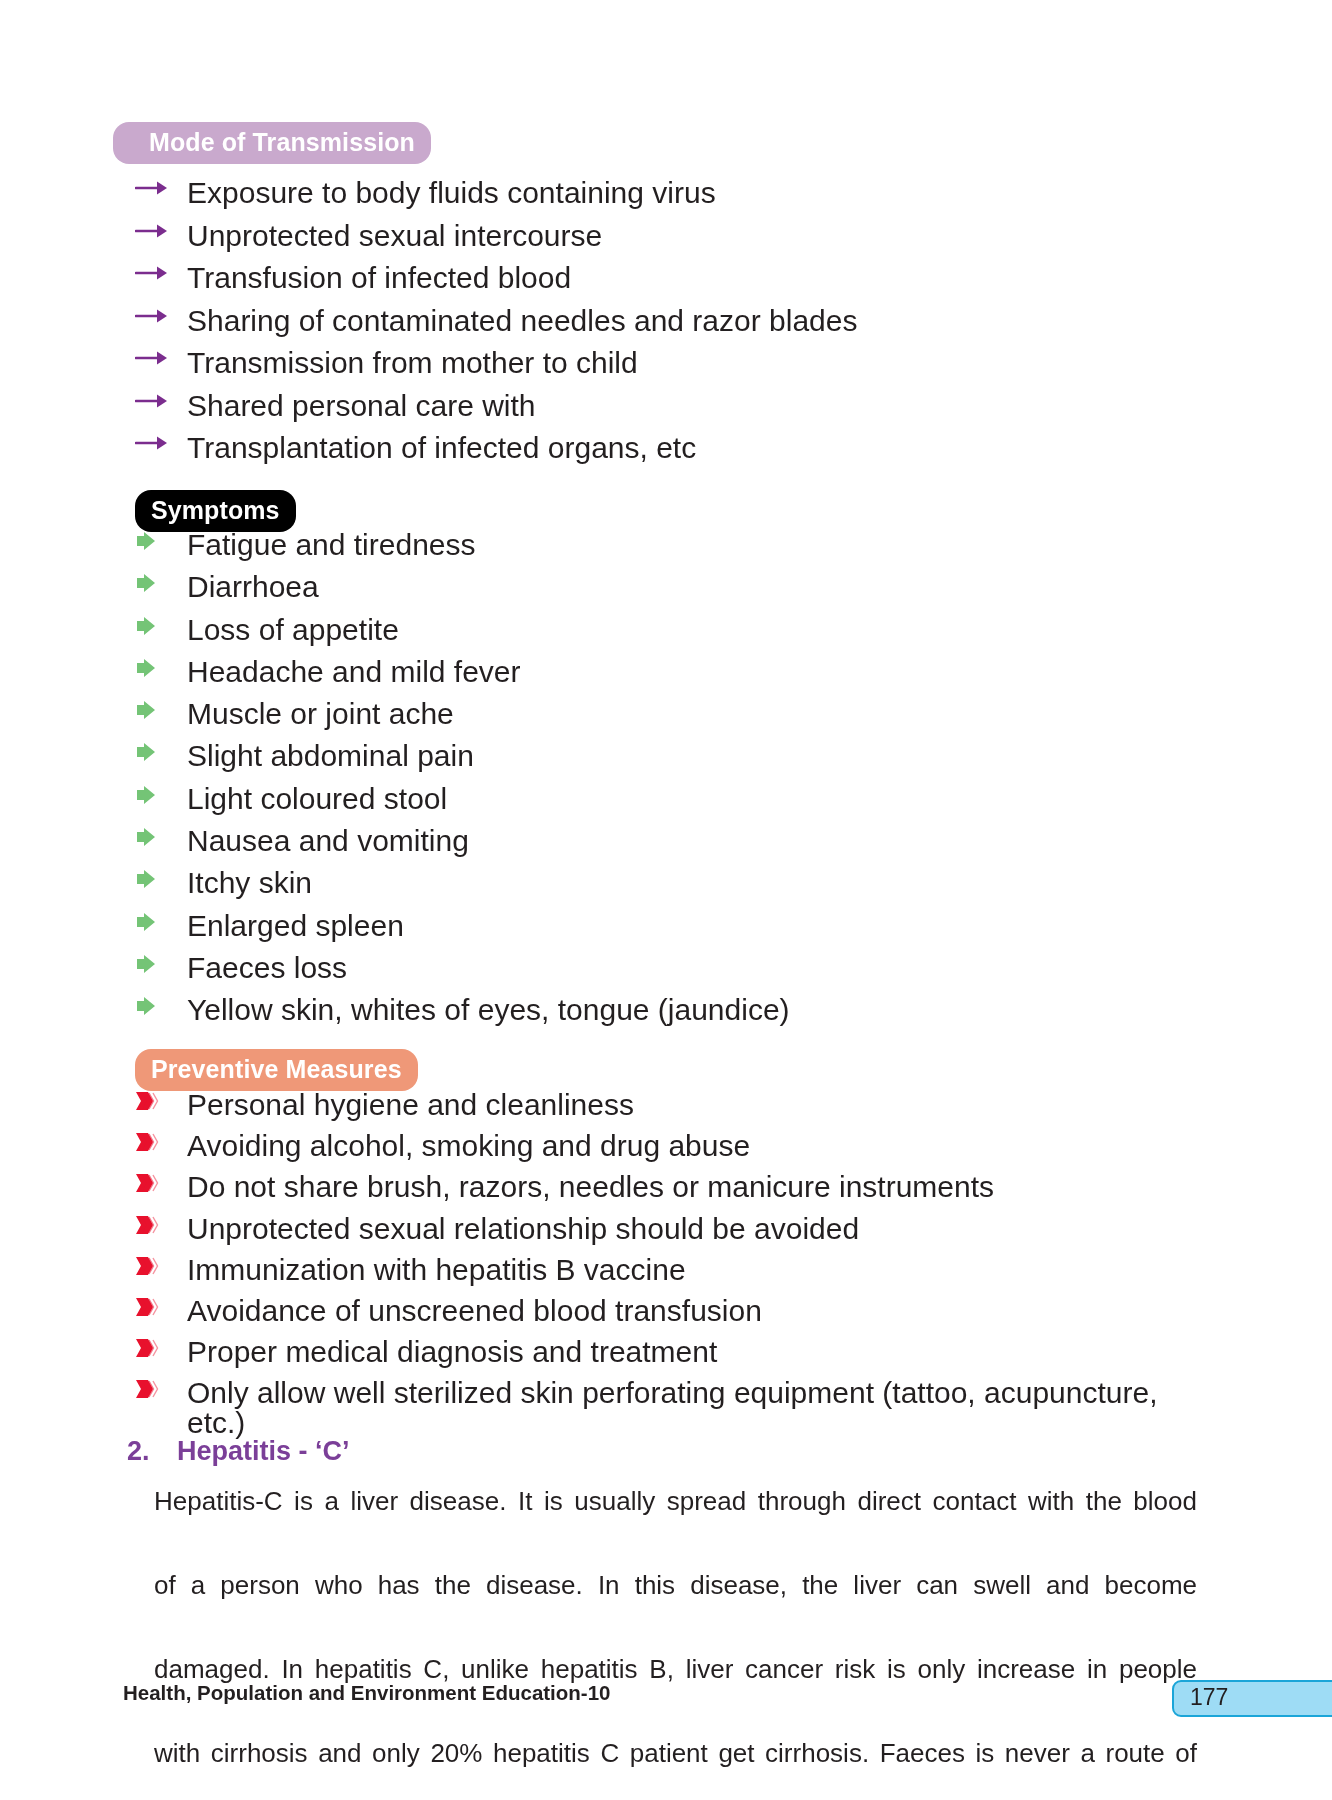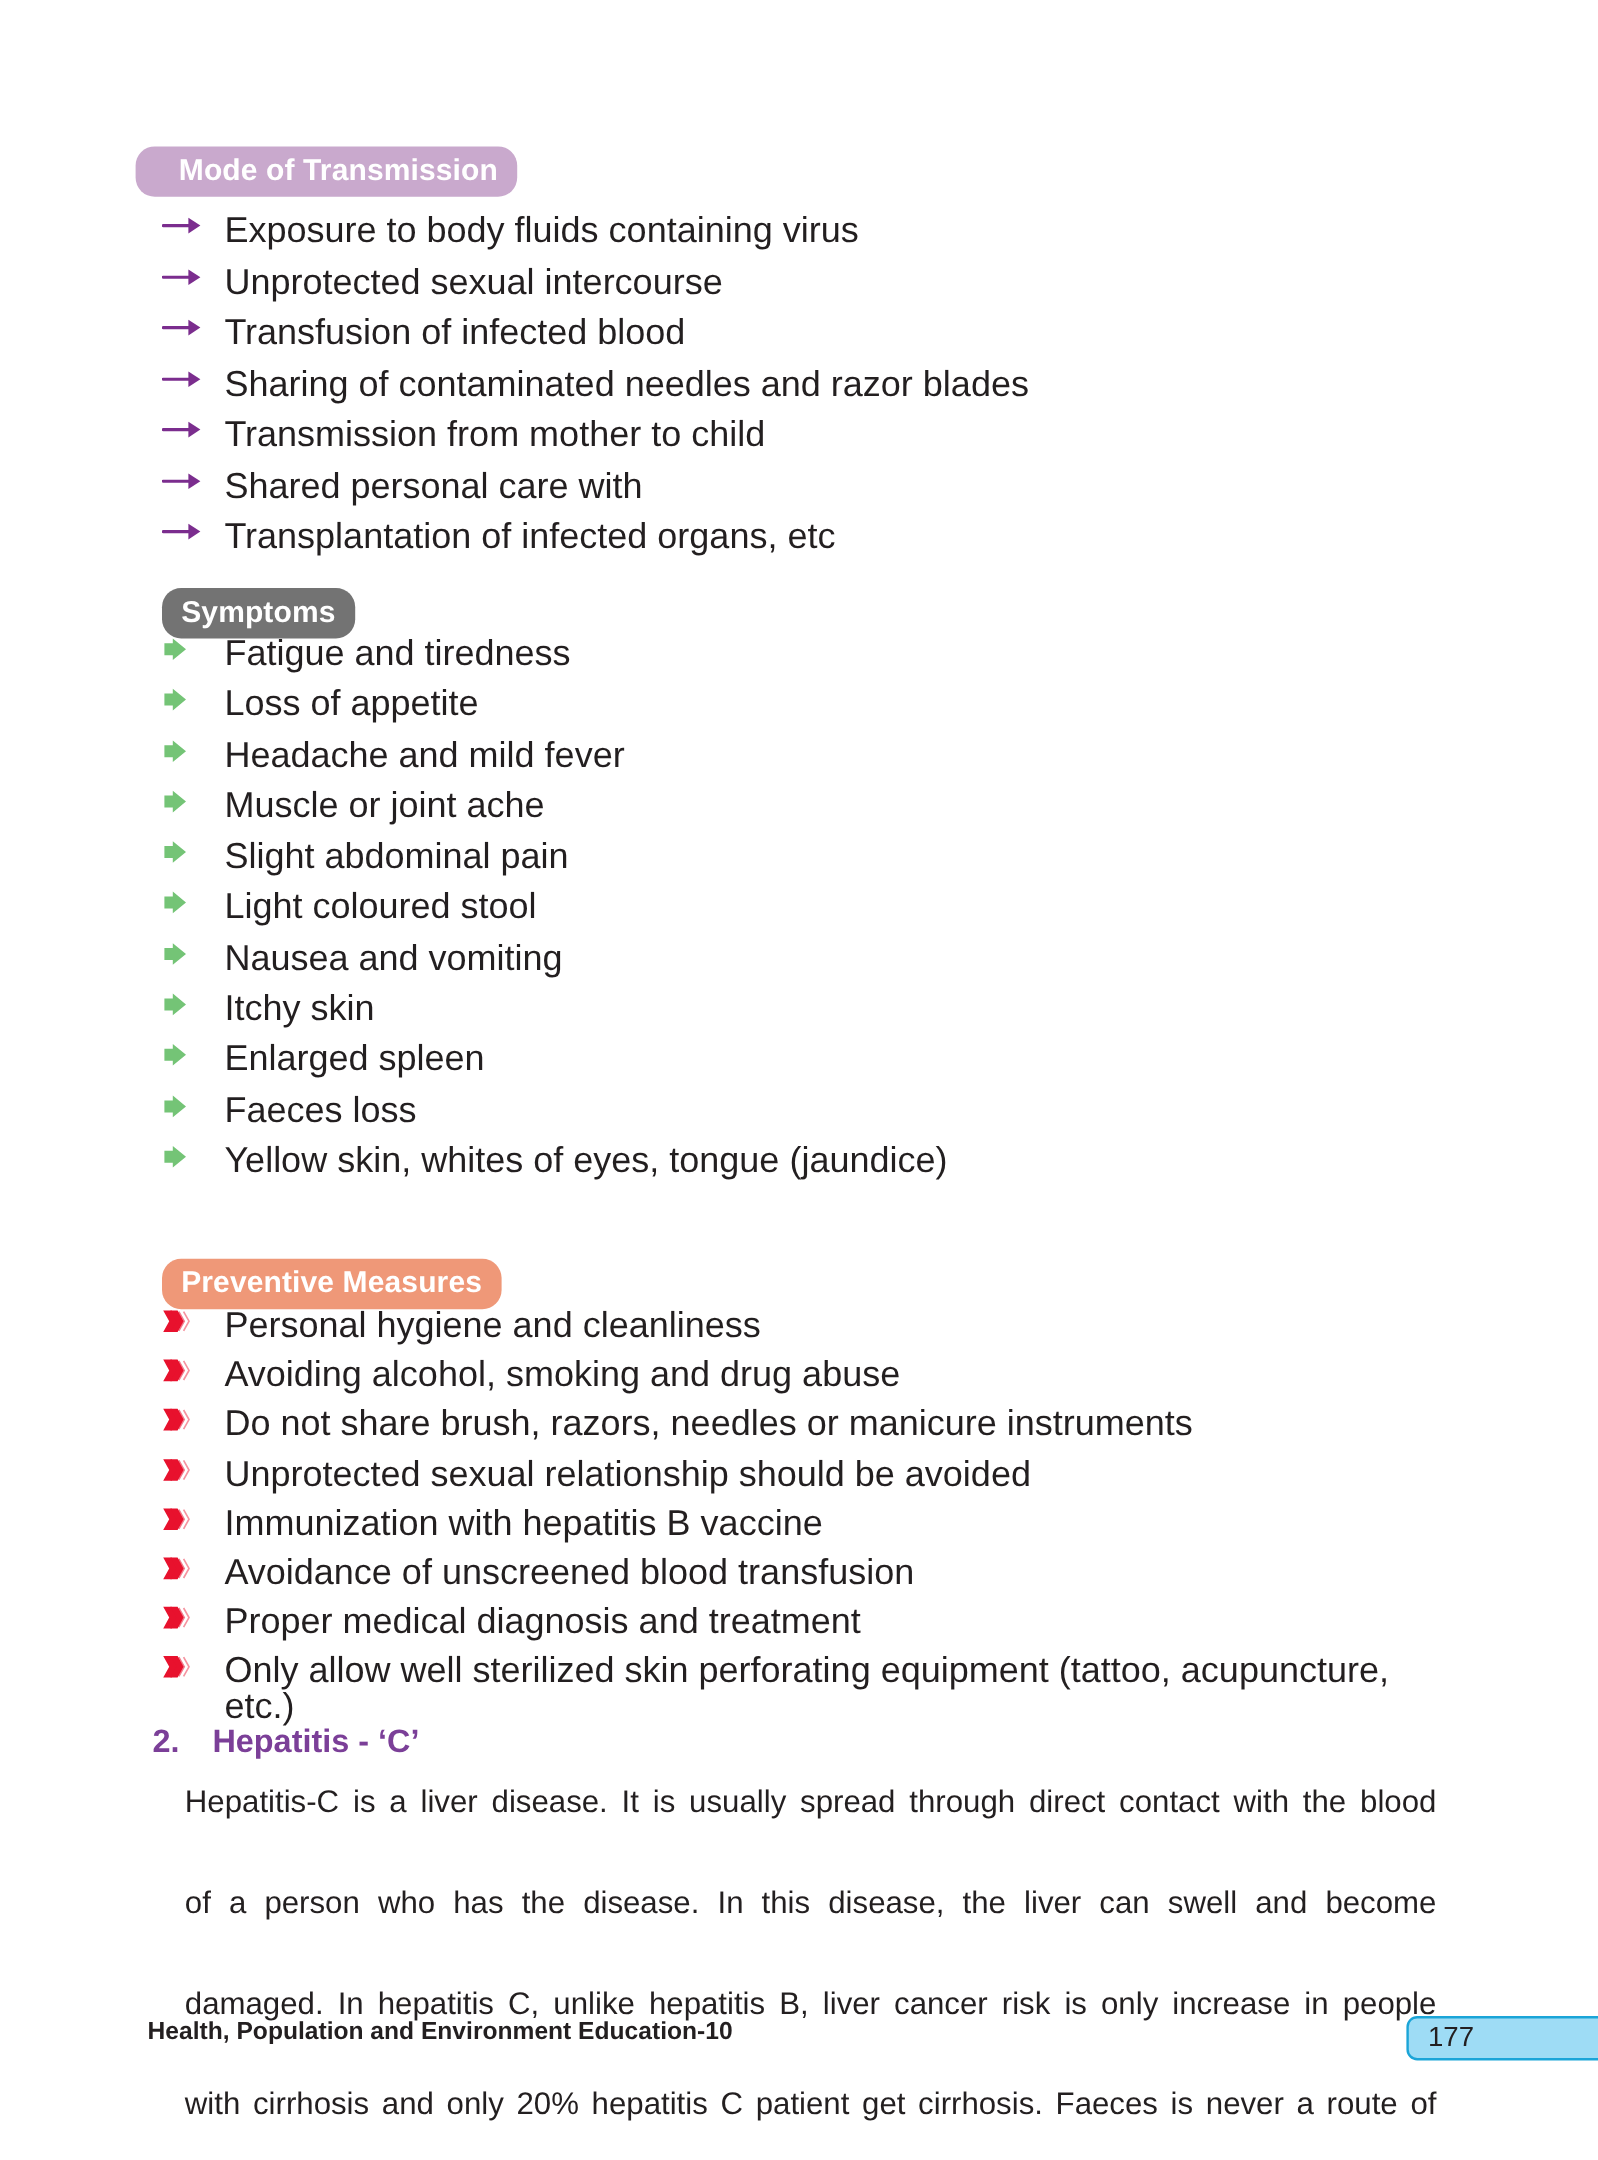--- a/index.html
+++ b/index.html
@@ -32,21 +32,21 @@
     color: #ffffff;
     font-weight: bold;
     font-size: 25px;
     line-height: 1;
     padding: 8px 16px 9px 16px;
     border-radius: 16px;
     letter-spacing: 0.1px;
     white-space: nowrap;
   }
   .badge-transmission { background: #c9a9cd; padding-left: 36px; }
-  .badge-symptoms     { background: #737373; }
+  .badge-symptoms     { background: #000000; }
   .badge-preventive   { background: #ef9878; }
 
   .section { position: relative; }
   .section-transmission { position: absolute; top: 122px; left: -23px; }
   .section-symptoms     { position: absolute; top: 490px; left: -1px; }
   .section-preventive   { position: absolute; top: 1049px; left: -1px; }
 
   
   ul.doc-list {
     list-style: none;
@@ -238,20 +238,28 @@
           </svg>
         </span>
         <span class="li-text">Fatigue and tiredness</span>
       </li>
       <li>
         <span class="bullet">
           <svg width="22" height="22" viewBox="0 0 22 22" aria-hidden="true">
             <path d="M2 6 L9 6 L9 2 L20 11 L9 20 L9 16 L2 16 Z" fill="#74c476"></path>
           </svg>
         </span>
+        <span class="li-text">Diarrhoea</span>
+      </li>
+      <li>
+        <span class="bullet">
+          <svg width="22" height="22" viewBox="0 0 22 22" aria-hidden="true">
+            <path d="M2 6 L9 6 L9 2 L20 11 L9 20 L9 16 L2 16 Z" fill="#74c476"></path>
+          </svg>
+        </span>
         <span class="li-text">Loss of appetite</span>
       </li>
       <li>
         <span class="bullet">
           <svg width="22" height="22" viewBox="0 0 22 22" aria-hidden="true">
             <path d="M2 6 L9 6 L9 2 L20 11 L9 20 L9 16 L2 16 Z" fill="#74c476"></path>
           </svg>
         </span>
         <span class="li-text">Headache and mild fever</span>
       </li>

